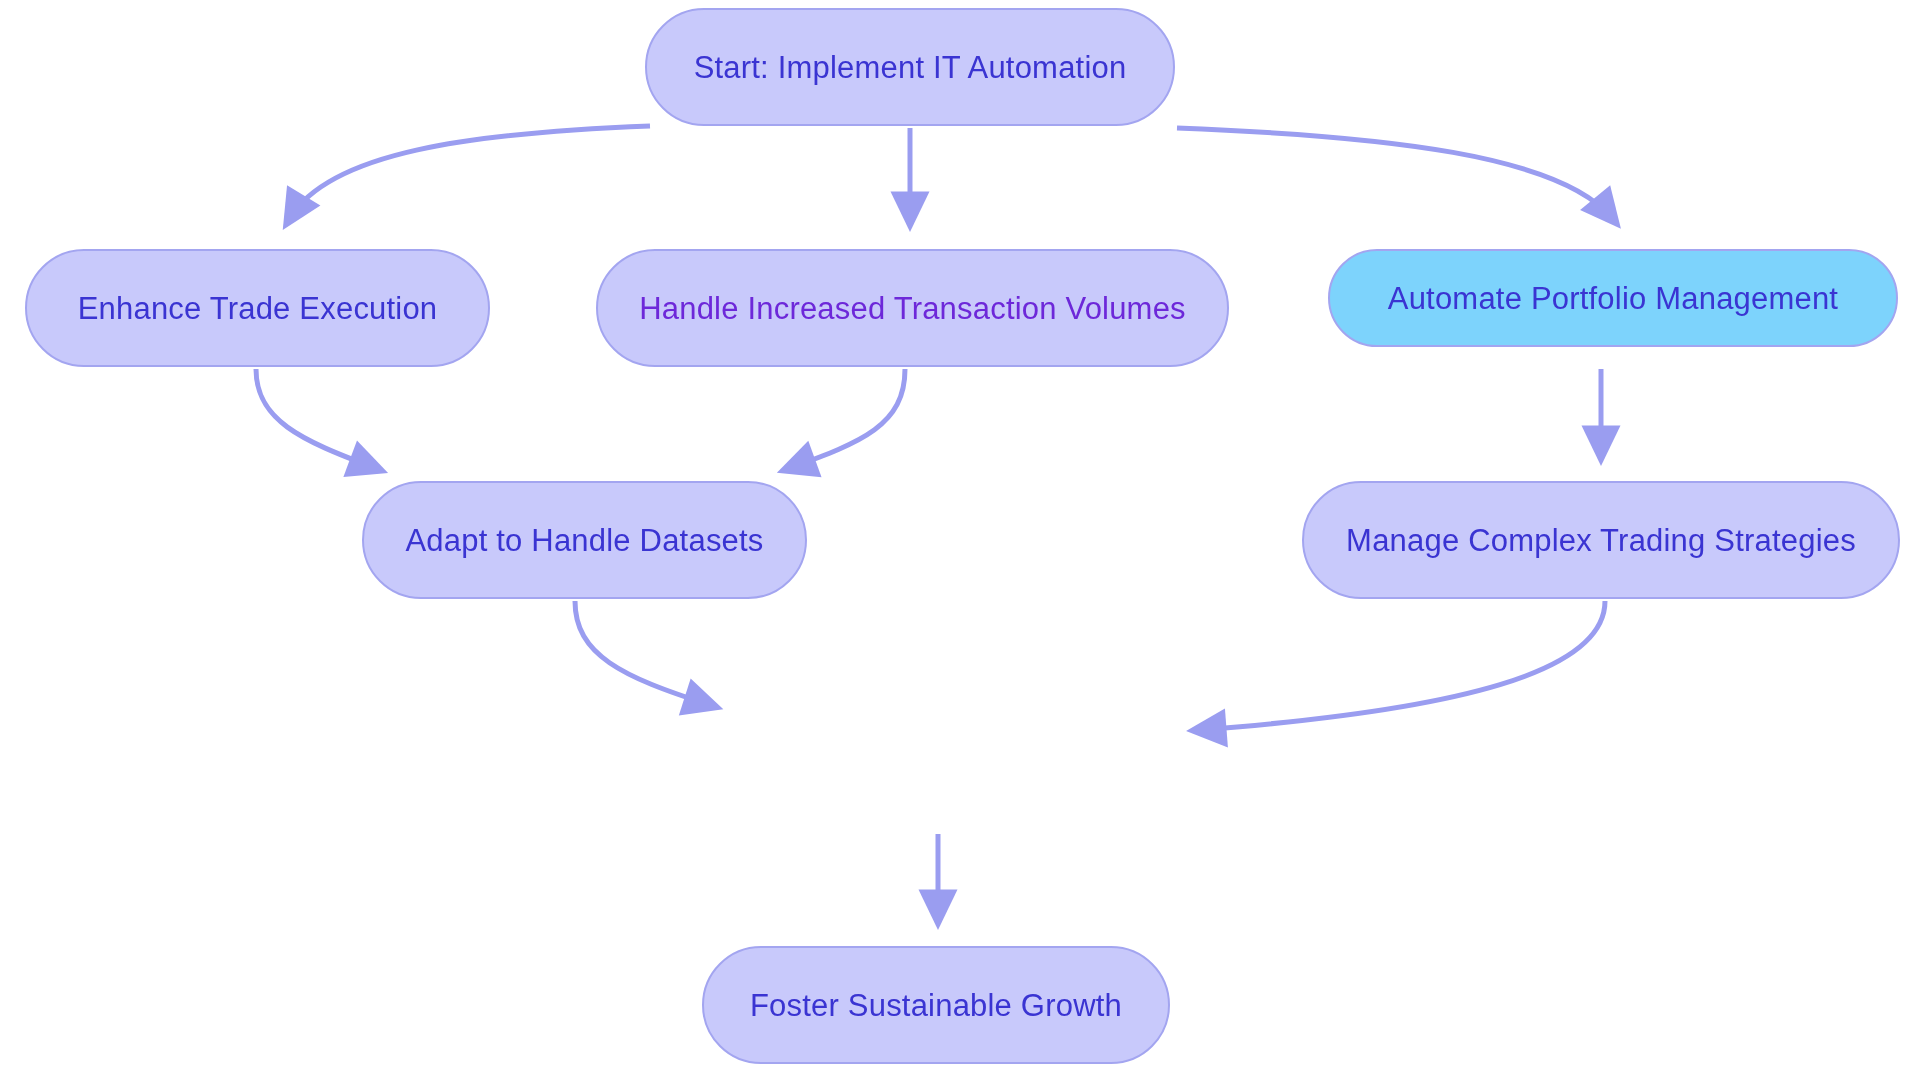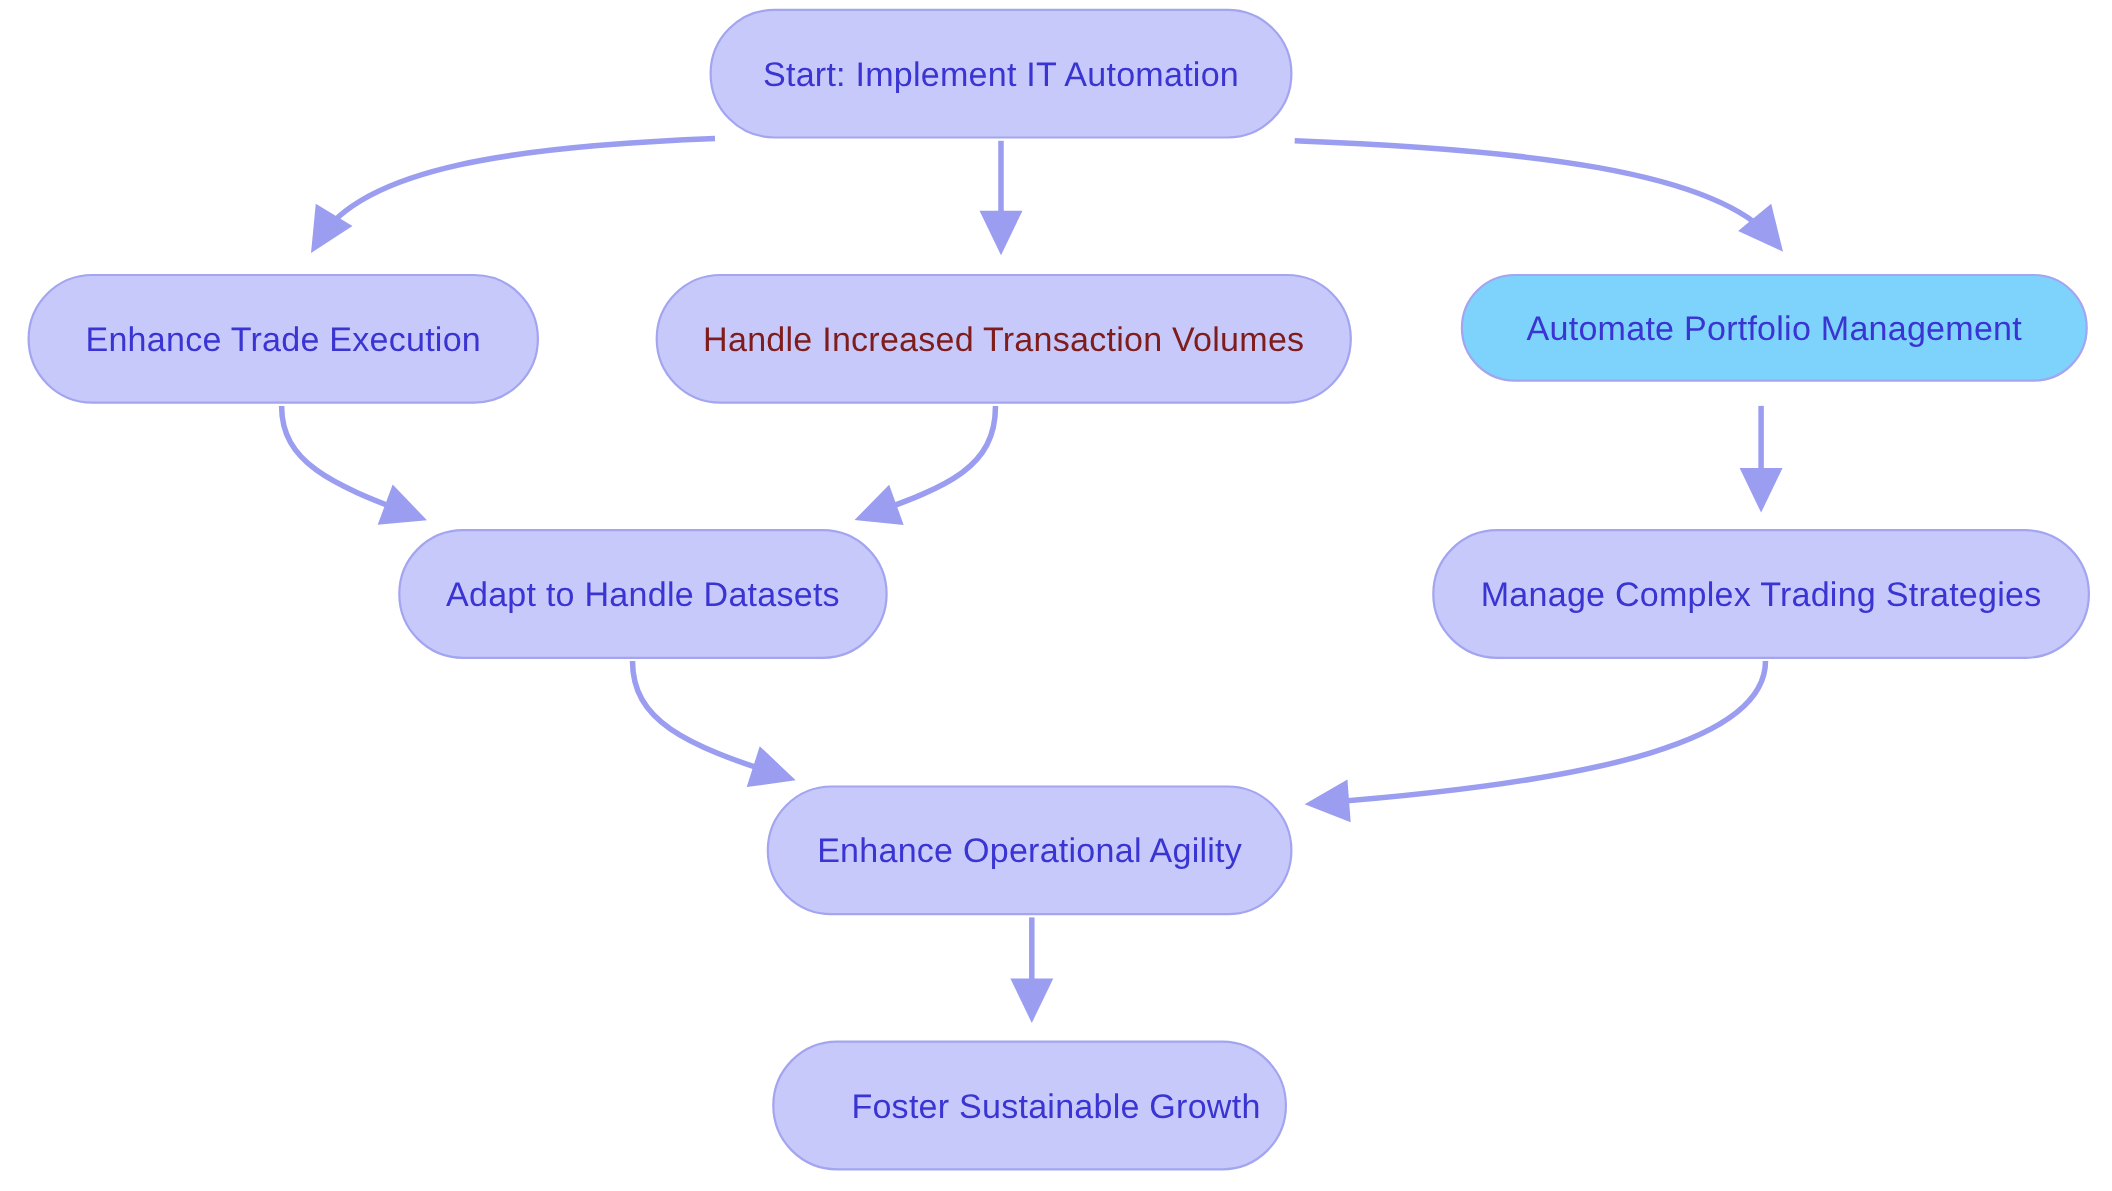--- a/index.html
+++ b/index.html
@@ -80,37 +80,34 @@
   </svg>
 
   <div class="flow-node" style="left: 645px; top: 8px; width: 530px; height: 118px; background: rgb(200, 201, 251); border-color: rgb(163, 165, 240); color: rgb(58, 52, 210);">
     <span class="node-label">Start: Implement IT Automation</span>
   </div>
 
   <div class="flow-node" style="left: 25px; top: 249px; width: 465px; height: 118px; background: rgb(200, 201, 251); border-color: rgb(163, 165, 240); color: rgb(58, 52, 210);">
     <span class="node-label">Enhance Trade Execution</span>
   </div>
 
-  <div class="flow-node" style="left: 596px; top: 249px; width: 633px; height: 118px; background: rgb(200, 201, 251); border-color: rgb(163, 165, 240); color: #7f1d1d;">
+  <div class="flow-node" style="left: 596px; top: 249px; width: 633px; height: 118px; background: rgb(200, 201, 251); border-color: rgb(163, 165, 240); color: #6d28d9;">
     <span class="node-label">Handle Increased Transaction Volumes</span>
   </div>
 
   <div class="flow-node" style="left: 1328px; top: 249px; width: 570px; height: 98px; background: #7dd3fc; border-color: rgb(163, 165, 240); color: rgb(58, 52, 210);">
     <span class="node-label">Automate Portfolio Management</span>
   </div>
 
   <div class="flow-node" style="left: 362px; top: 481px; width: 445px; height: 118px; background: rgb(200, 201, 251); border-color: rgb(163, 165, 240); color: rgb(58, 52, 210);">
     <span class="node-label">Adapt to Handle Datasets</span>
   </div>
 
   <div class="flow-node" style="left: 1302px; top: 481px; width: 598px; height: 118px; background: rgb(200, 201, 251); border-color: rgb(163, 165, 240); color: rgb(58, 52, 210); text-align: right;">
     <span class="node-label">Manage Complex Trading Strategies</span>
   </div>
 
-  <div class="flow-node" style="left: 697px; top: 714px; width: 478px; height: 118px; background: rgb(200, 201, 251); border-color: rgb(163, 165, 240); color: rgb(58, 52, 210);">
-    <span class="node-label">Enhance Operational Agility</span>
-  </div>
 
-  <div class="flow-node" style="left: 702px; top: 946px; width: 468px; height: 118px; background: rgb(200, 201, 251); border-color: rgb(163, 165, 240); color: rgb(58, 52, 210); justify-content: flex-end;">
+  <div class="flow-node" style="left: 702px; top: 946px; width: 468px; height: 118px; background: rgb(200, 201, 251); border-color: rgb(163, 165, 240); color: rgb(58, 52, 210);">
     <span class="node-label">Foster Sustainable Growth</span>
   </div>
 
 </div>
 
 </body></html>

